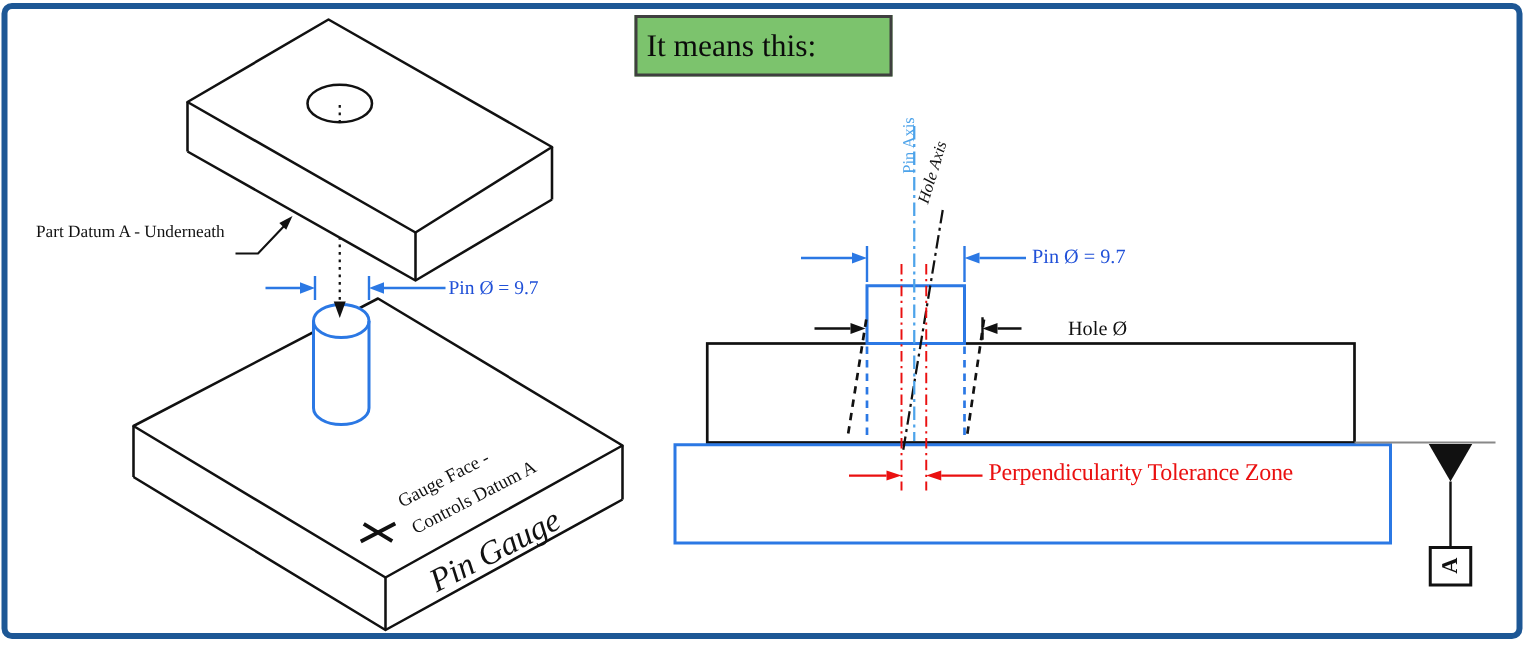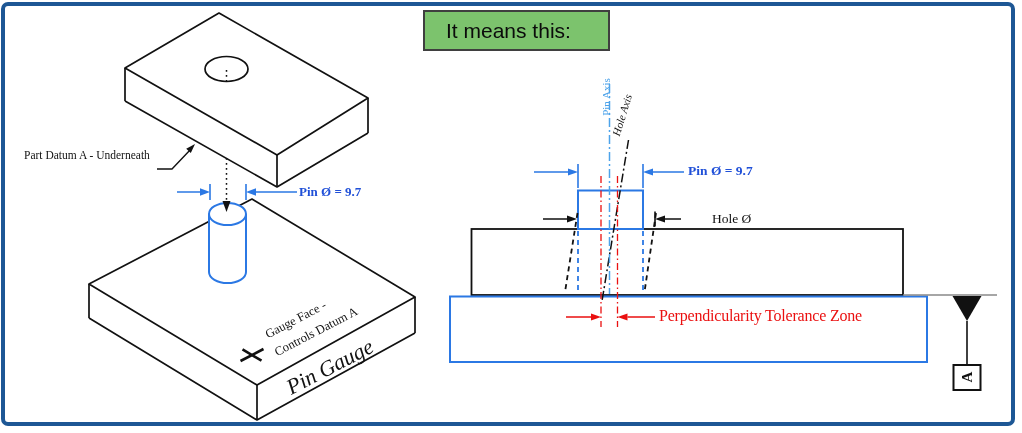--- a/index.html
+++ b/index.html
@@ -2,26 +2,26 @@
 <html><head>
 <meta charset="utf-8">
 <style>
   html,body{margin:0;padding:0;background:#fff;}
   #stage{position:relative;width:1022px;height:433px;background:#fff;overflow:hidden;
          font-family:"Liberation Serif","DejaVu Serif",serif;}
   .frame{position:absolute;left:1px;top:2px;width:1006px;height:416px;
          border:4px solid #1d5795;border-radius:7px;}
   svg.linework{position:absolute;left:0;top:0;}
   .lbl{position:absolute;white-space:nowrap;color:#111;}
-  .blue-t{color:#2050d8;font-weight:700;}
+  .blue-t{color:#2050d8;font-weight:400;}
   .dim-t{font-size:13.5px;}
   .callout{position:absolute;left:423px;top:10px;width:162px;height:37px;
            background:#7cc36d;border:2px solid #3f3f3f;
-           font-family:Liberation Sans, sans-serif;
-           font-size:21px;color:#0b0b0b;line-height:37px;padding-left:21px;}
+           font-family:Liberation Serif, serif;
+           font-size:21px;color:#0b0b0b;line-height:37px;padding-left:6px;}
   .rot{transform-origin:center center;}
   .gauge-face{left:262px;top:288px;width:155px;height:40px;font-size:12.5px;
               line-height:20px;transform:rotate(-27.5deg);text-align:left;}
   .pin-gauge{left:275px;top:354px;width:110px;height:26px;font-size:22px;font-style:italic;
              transform:rotate(-27.5deg);text-align:center;line-height:26px;}
   .pin-axis{left:583px;top:90px;width:46px;height:14px;font-size:11px;color:#4da3ea;
             transform:rotate(-90deg);text-align:center;line-height:14px;}
   .hole-axis{left:596px;top:108px;width:52px;height:14px;font-size:11px;font-style:italic;
              transform:rotate(-73deg);text-align:center;line-height:14px;}
   .perp{left:659px;top:307px;font-size:16px;color:#ea1010;letter-spacing:-0.2px;}

